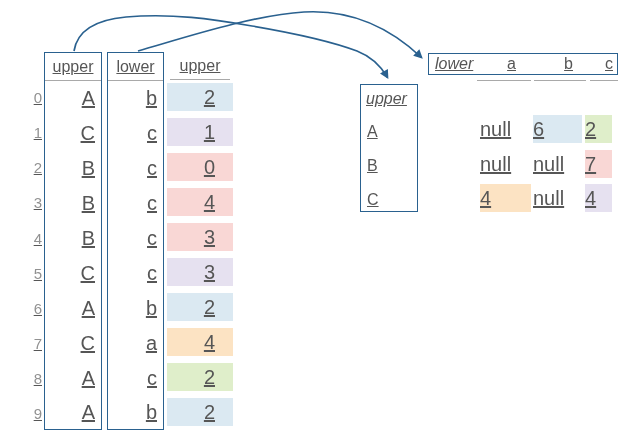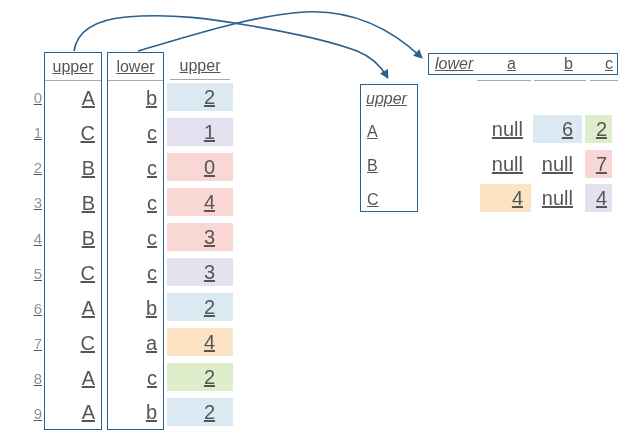--- a/index.html
+++ b/index.html
@@ -21,21 +21,21 @@
   .value-col .vrow{height:34.95px;display:flex;align-items:center;}
   .value-col .vcell{width:100%;height:28px;line-height:28px;text-align:right;padding-right:18px;box-sizing:border-box;font-size:20px;}
   
   .pivot-cols-box{left:428px;top:53px;width:190px;height:22px;border:1.5px solid #2a618f;box-sizing:border-box;}
   .cols-name{left:6px;top:0;line-height:19px;font-style:italic;font-size:16px;}
   .col-label{top:0;line-height:19px;text-align:right;font-size:16px;}
   .hline{height:1px;background:#a9a9a9;top:80px;}
   .pivot-idx-box{left:360px;top:84px;width:58px;height:128px;border:1.5px solid #2a618f;box-sizing:border-box;}
   .idx-name{padding:5px 0 0 5px;height:25px;font-style:italic;font-size:16px;}
   .pivot-idx-box .prow{height:34px;line-height:34px;padding-left:6px;font-size:16px;}
-  .pivot-cell{height:28px;line-height:28px;text-align:right;box-sizing:border-box;font-size:20px;}
+  .pivot-cell{height:28px;line-height:28px;box-sizing:border-box;font-size:20px;}
   svg.arrows{position:absolute;left:0;top:0;pointer-events:none;}
 </style>
 </head>
 <body>
 
 <div class="canvas">
 
   <div class="abs idx-col" id="idx-col">
       <div class="irow">0</div>
       <div class="irow">1</div>

